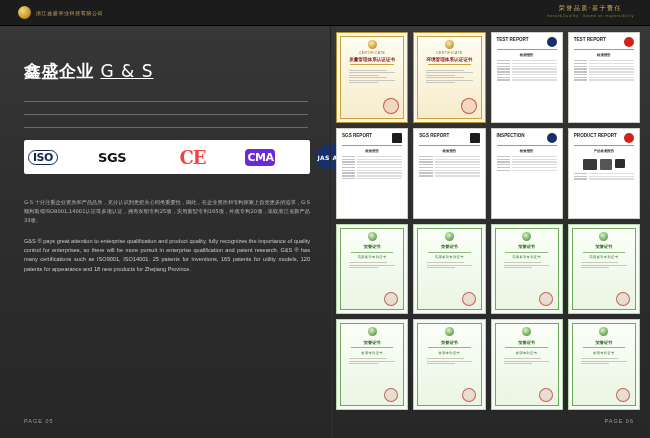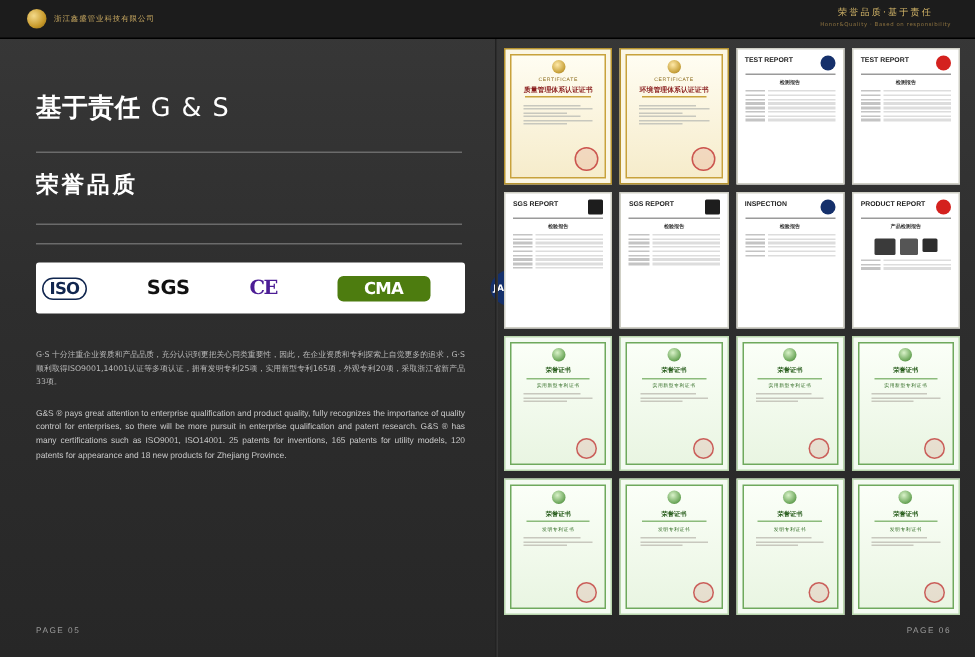--- a/index.html
+++ b/index.html
@@ -48,21 +48,21 @@
   
   .left {
     position: absolute; left: 0; top: 26px; width: 330px; bottom: 0;
     padding: 34px 22px 0 24px;
   }
   .headline {
     font-size: 17px; color: #ffffff; font-weight: 600;
     letter-spacing: .5px; margin-bottom: 18px;
     font-family: "DejaVu Sans", sans-serif;
   }
-  .headline .gs { letter-spacing: 1px; font-weight: 400; }
+  .headline .gs { letter-spacing: 1px; font-weight: 400; text-decoration: underline; }
   .headline2 {
     font-size: 15px; color: #ffffff; font-weight: 600;
     letter-spacing: 2px; margin-bottom: 16px;
     font-family: "DejaVu Sans", sans-serif;
   }
   .headline3 {
     font-size: 14px; color: #ffffff; font-weight: 700;
     letter-spacing: .3px; margin-bottom: 14px;
     font-family: "DejaVu Serif", serif;
   }
@@ -86,26 +86,26 @@
     letter-spacing: -.5px;
     border: 1.6px solid #11264f; border-radius: 9px;
     padding: 1px 4px; line-height: 1;
   }
   .cert-sgs {
     font-family: "DejaVu Sans", sans-serif;
     font-size: 13px; font-weight: 700; color: #111; letter-spacing: -.3px;
   }
   .cert-ce {
     font-family: "DejaVu Serif", serif;
-    font-size: 13px; font-weight: 700; color: #4c1d95; letter-spacing: -1px;
+    font-size: 18px; font-weight: 700; color: #ef4444; letter-spacing: -1px; margin-left: 13px;
   }
   .cert-cma {
-    background: #4d7c0f; color: #fff; border-radius: 4px;
-    font-family: "DejaVu Sans", sans-serif;
-    font-size: 11px; font-weight: 700; padding: 2px 18px; letter-spacing: -.5px;
+    background: #6d28d9; color: #fff; border-radius: 4px;
+    font-family: "DejaVu Sans", sans-serif;
+    font-size: 11px; font-weight: 700; padding: 2px 2px; letter-spacing: -.5px;
   }
   .cert-iaf {
     background: #1b1b1b; color: #fff; border-radius: 7px;
     font-family: "DejaVu Sans", sans-serif;
     font-size: 10px; font-weight: 700; padding: 3px 7px; letter-spacing: .5px;
   }
   .cert-intertek {
     background: #15306b; color: #fff; border-radius: 7px;
     font-family: "DejaVu Sans", sans-serif;
     font-size: 6.5px; font-weight: 700; padding: 4px 6px; letter-spacing: .2px;
@@ -232,25 +232,24 @@
       <span class="logo-text">浙江鑫盛管业科技有限公司</span>
     </div>
     <div class="topbar-right">
       <div class="cn">荣誉品质·基于责任</div>
       <div class="en">Honor&amp;Quality · Based on responsibility</div>
     </div>
   </div>
 
   <div class="left">
     <div class="headline">
-      <span>基于责任</span>
+      <span>鑫盛企业</span>
       <span class="gs">G &amp; S</span>
     </div>
     <div class="rule"></div>
-    <div class="headline2">荣誉品质</div>
     <div class="rule"></div>
     <div class="rule"></div>
 
     <div class="cert-strip">
       <span class="cert">
         <span class="cert-iso">ISO</span>
       </span>
       <span class="cert">
         <span class="cert-sgs">SGS</span>
       </span>

